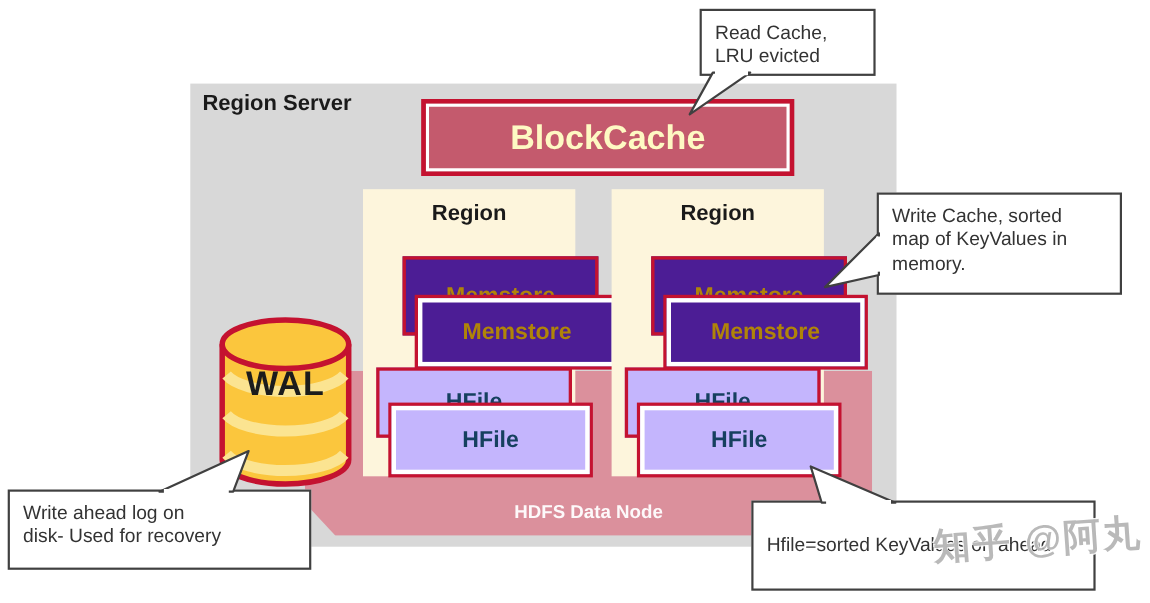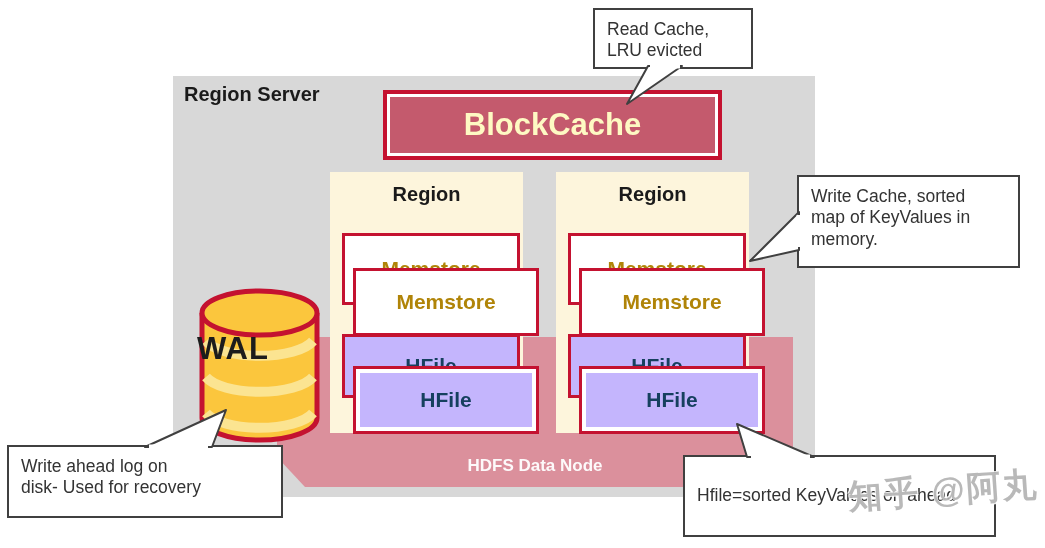--- a/index.html
+++ b/index.html
@@ -25,36 +25,36 @@
   
   .region{position:absolute;top:172px;width:193px;height:261px;background:#fdf5dc;z-index:3;}
   .region.left{left:330px;} .region.right{left:556px;}
   .region-label{position:absolute;top:11px;left:0;width:100%;text-align:center;
     font-size:20px;font-weight:bold;color:#1a1a1a;}
 
   .stackbox{position:absolute;display:flex;align-items:center;justify-content:center;
     font-weight:bold;font-size:21px;}
   .back{border:3px solid #c41230;z-index:1;}
   .front{border:4px solid #ffffff;box-shadow:0 0 0 3px #c41230;z-index:2;}
-  .mem{background:#ffffff;color:#b08408;}
+  .mem{background:#4c1d95;color:#b08408;margin-left:24px;}
   .hf{background:#c4b5fd;color:#16405f;}
   .mem.back{left:12px;top:61px;width:172px;height:66px;}
   .mem.front{left:26px;top:99px;width:172px;height:54px;}
   .hf.back{left:12px;top:162px;width:172px;height:58px;}
   .hf.front{left:26px;top:197px;width:172px;height:54px;}
 
   
   .wal{position:absolute;left:197px;top:283px;width:125px;height:165px;z-index:3;}
-  .wal-label{position:absolute;left:0;top:48px;width:100%;
+  .wal-label{position:absolute;left:0;top:48px;width:100%;text-align:center;
     font-size:31px;font-weight:bold;color:#1c1c1c;letter-spacing:1px;}
 
   
   .callout{position:absolute;background:#ffffff;border:2px solid #404040;color:#333333;
     font-size:17.5px;line-height:1.22;white-space:pre-line;z-index:10;padding:9px 12px;box-sizing:border-box;}
-  .co-read{left:593px;top:8px;width:160px;height:61px;}
+  .co-read{left:636px;top:8px;width:160px;height:61px;}
   .co-write{left:797px;top:175px;width:223px;height:93px;}
   .co-wal{left:7px;top:445px;width:276px;height:73px;}
   .co-hfile{left:683px;top:455px;width:313px;height:82px;display:flex;align-items:center;}
 
   .tails{position:absolute;left:0;top:0;width:1045px;height:548px;z-index:11;pointer-events:none;}
 
   
   .watermark{position:absolute;left:848px;top:468px;z-index:12;font-size:34px;font-weight:bold;
     color:rgba(168,168,168,.8);transform:rotate(-4deg);white-space:nowrap;letter-spacing:2px;
     text-shadow:1px 1px 0 rgba(255,255,255,.9),-1px -1px 0 rgba(255,255,255,.9);}

